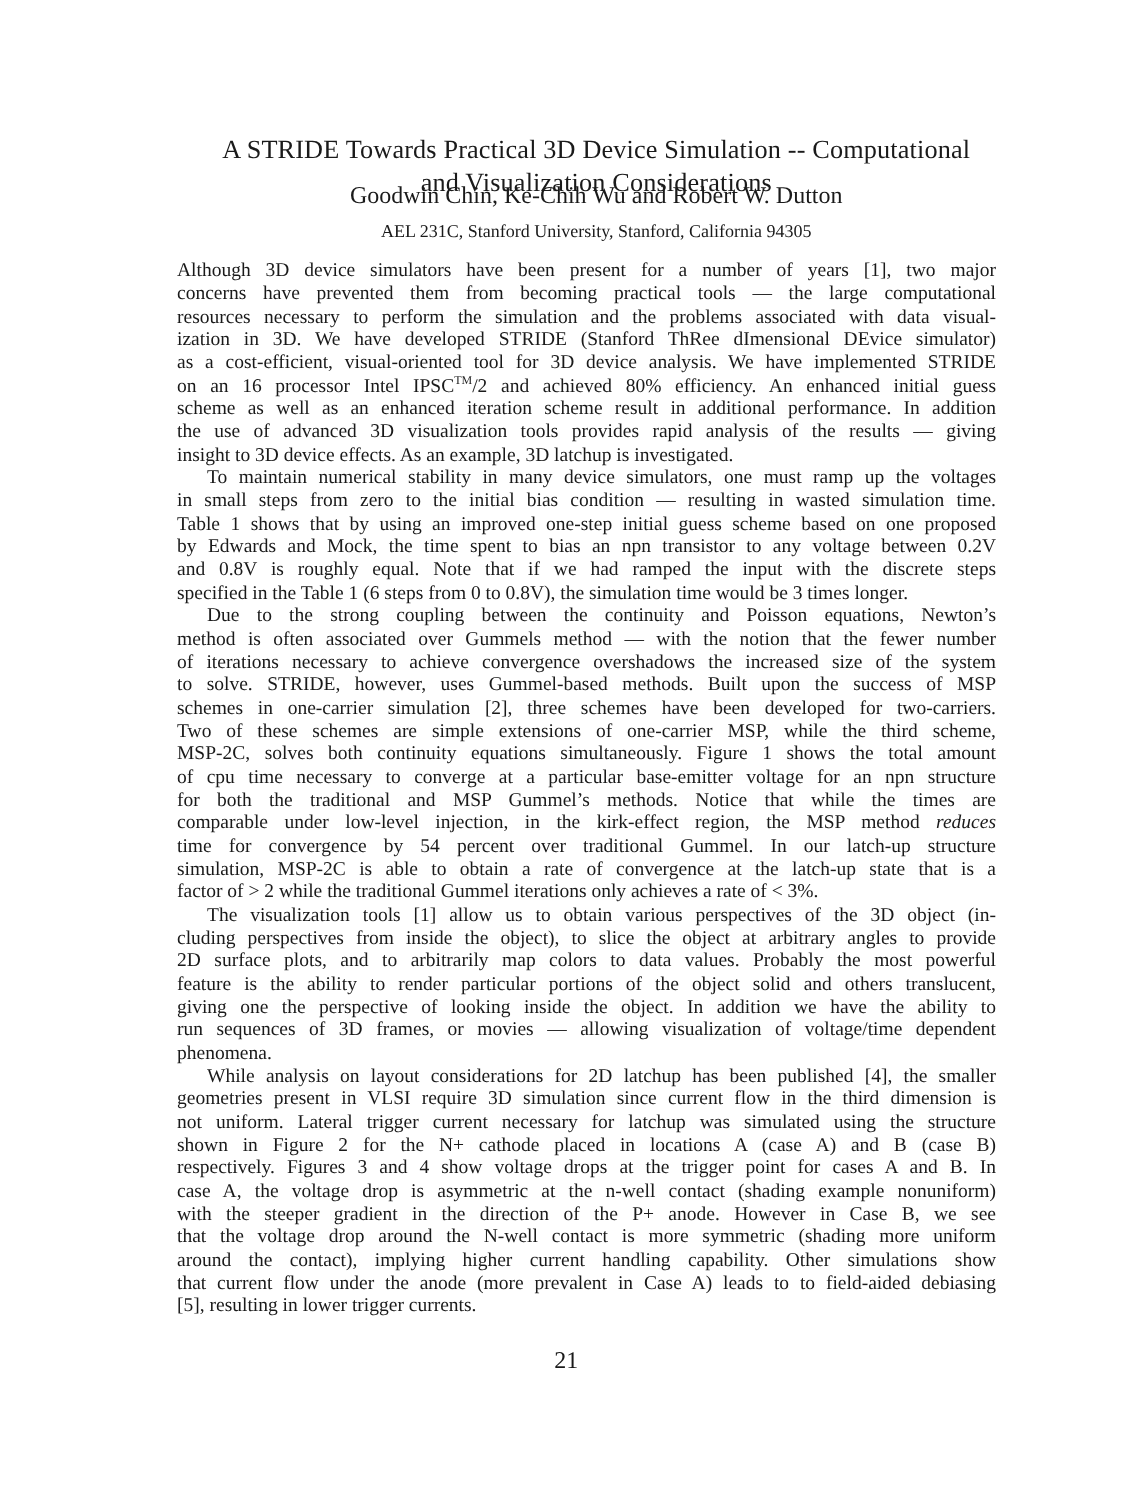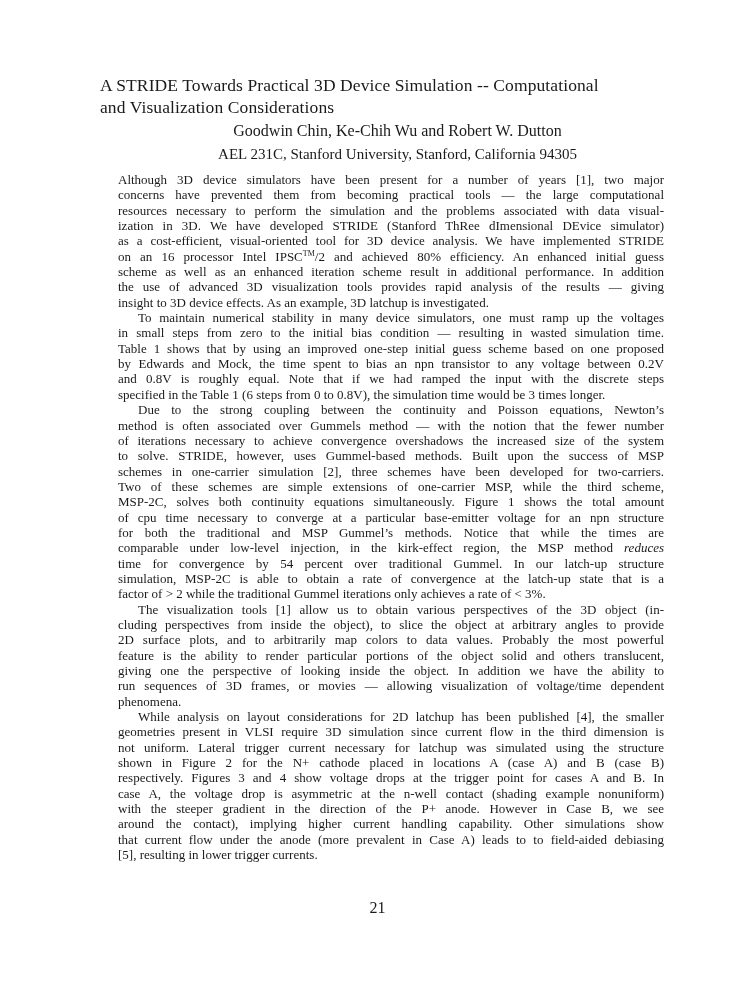--- a/index.html
+++ b/index.html
@@ -1,24 +1,24 @@
 <!DOCTYPE html>
 <html><head>
 <meta charset="utf-8">
 <style>
   html, body { margin: 0; padding: 0; background: #ffffff; }
   body { width: 755px; height: 1000px; position: relative; overflow: hidden;
          font-family: "Liberation Serif", "DejaVu Serif", serif; color: #1a1a1a; }
-  .title { position: absolute; left: 100px; width: 595px; top: 74px; 
+  .title { position: absolute; left: 100px; width: 595px; top: 88px; text-align: center;
            font-size: 17.5px; line-height: 22px; letter-spacing: 0.1px; }
   .title .line { display: block; white-space: nowrap; }
   .authors { position: absolute; left: 100px; width: 595px; top: 120px; text-align: center;
              font-size: 16px; line-height: 22px; }
   .affil { position: absolute; left: 100px; width: 595px; top: 143px; text-align: center;
-           font-size: 15px; line-height: 22px; }
+           font-size: 12px; line-height: 22px; }
   .body { position: absolute; left: 118px; width: 546px; top: 172px;
           font-size: 13px; line-height: 15.35px; text-align: justify; }
   .para { margin: 0; text-indent: 0; }
   .para .ln { display: block; text-align: justify; text-align-last: justify; white-space: nowrap; }
   .para .ln.last { text-align-last: left; }
   sup { font-size: 8px; line-height: 0; }
   em { font-style: italic; }
   .page-number { position: absolute; left: 0; width: 755px; top: 899px; text-align: center;
                  font-size: 16px; }
 </style>
@@ -83,19 +83,20 @@
   </p>
 
   <p class="para">
     <span class="ln" style="text-indent:20px">While analysis on layout considerations for 2D latchup has been published [4], the smaller</span>
     <span class="ln">geometries present in VLSI require 3D simulation since current flow in the third dimension is</span>
     <span class="ln">not uniform. Lateral trigger current necessary for latchup was simulated using the structure</span>
     <span class="ln">shown in Figure 2 for the N+ cathode placed in locations A (case A) and B (case B)</span>
     <span class="ln">respectively. Figures 3 and  4 show voltage drops at the trigger point for cases A and B. In</span>
     <span class="ln">case A, the voltage drop is asymmetric at the n-well contact (shading example nonuniform)</span>
     <span class="ln">with the steeper gradient in the direction of the P+ anode. However in Case B, we see</span>
+    <span class="ln">that the voltage drop around the N-well contact is more symmetric (shading more uniform</span>
     <span class="ln">around the contact), implying higher current handling capability. Other simulations show</span>
     <span class="ln">that current flow under the anode (more prevalent in Case A) leads to to field-aided debiasing</span>
     <span class="ln last">[5], resulting in lower trigger currents.</span>
   </p>
 </div>
 
 <div class="page-number">21</div>
 
 </body></html>

